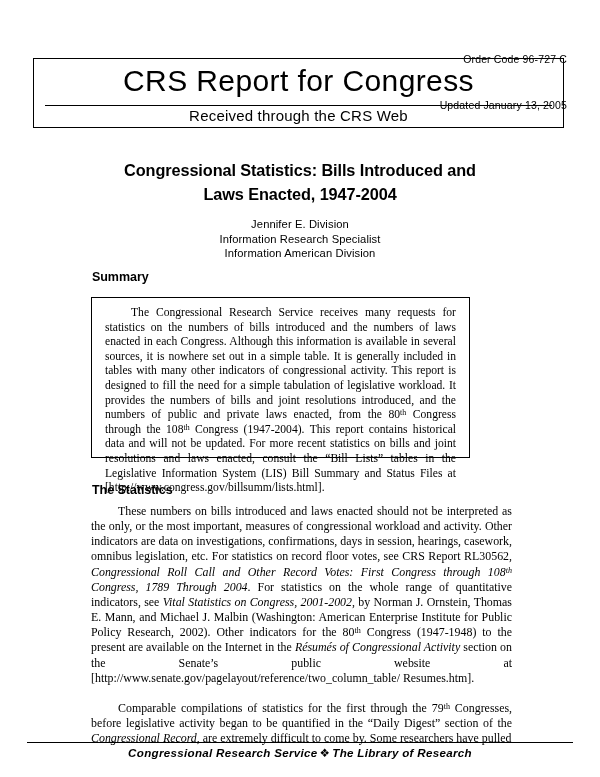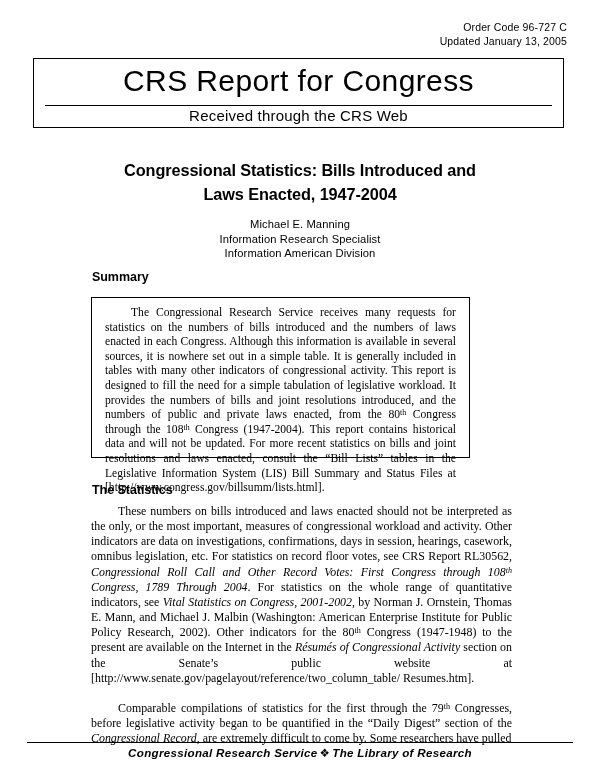--- a/index.html
+++ b/index.html
@@ -28,21 +28,21 @@
   .order-block {
     position: absolute;
     right: 33px;
     top: 20px;
     text-align: right;
     font-family: "Liberation Sans", sans-serif;
     font-size: 10.5px;
     line-height: 14px;
     letter-spacing: 0.15px;
   }
-  .order-block div { white-space: nowrap; }
+  .order-block div { white-space: nowrap; margin-top: 32px; }
 
   
   .banner {
     position: absolute;
     left: 33px;
     top: 58px;
     width: 531px;
     height: 70px;
     border: 1.6px solid #000;
     box-sizing: border-box;
@@ -201,21 +201,21 @@
     <div class="banner-rule"></div>
     <div class="banner-sub">Received through the CRS Web</div>
   </div>
 
   <div class="doc-title">
     <span>Congressional Statistics: Bills Introduced and</span><br>
     <span>Laws Enacted, 1947-2004</span>
   </div>
 
   <div class="byline">
-    <div>Michael E. Manning</div>
+    <div>Jennifer E. Division</div>
     <div>Information Research Specialist</div>
     <div>Information American Division</div>
   </div>
 
   <div class="heading" id="heading-summary">Summary</div>
 
   <div class="summary-box">
     <div class="summary-text"><span>The Congressional Research Service receives many requests for statistics on the numbers of bills introduced and the numbers of laws enacted in each Congress.  Although this information is available in several sources, it is nowhere set out in a simple table.   It is generally included in tables with many other indicators of congressional activity.  This report is designed to fill the need for a simple tabulation of legislative workload.  It provides  the numbers of bills and joint resolutions introduced, and the numbers of public and private laws enacted, from the 80</span><sup>th</sup><span> Congress through the 108</span><sup>th</sup><span> Congress (1947-2004).   This report contains historical data and will not be updated.   For more recent statistics on bills and joint resolutions and laws enacted, consult the “Bill Lists” tables in the Legislative Information System (LIS) Bill Summary and Status Files at [http://www.congress.gov/billsumm/lists.html].</span></div>
   </div>
 

